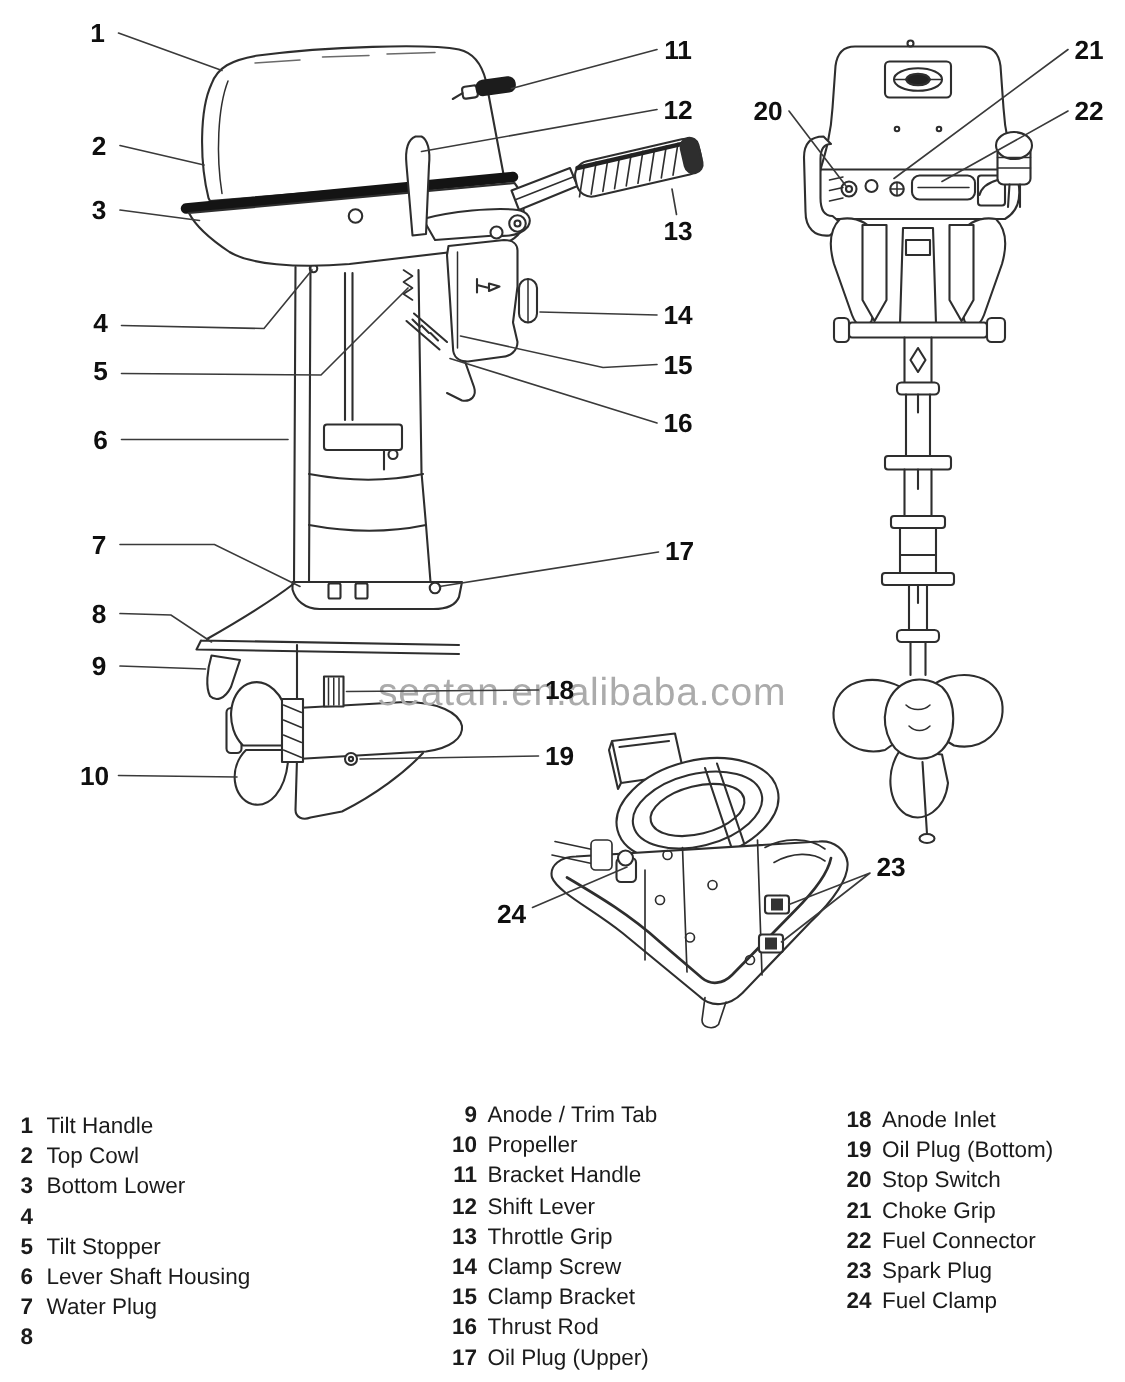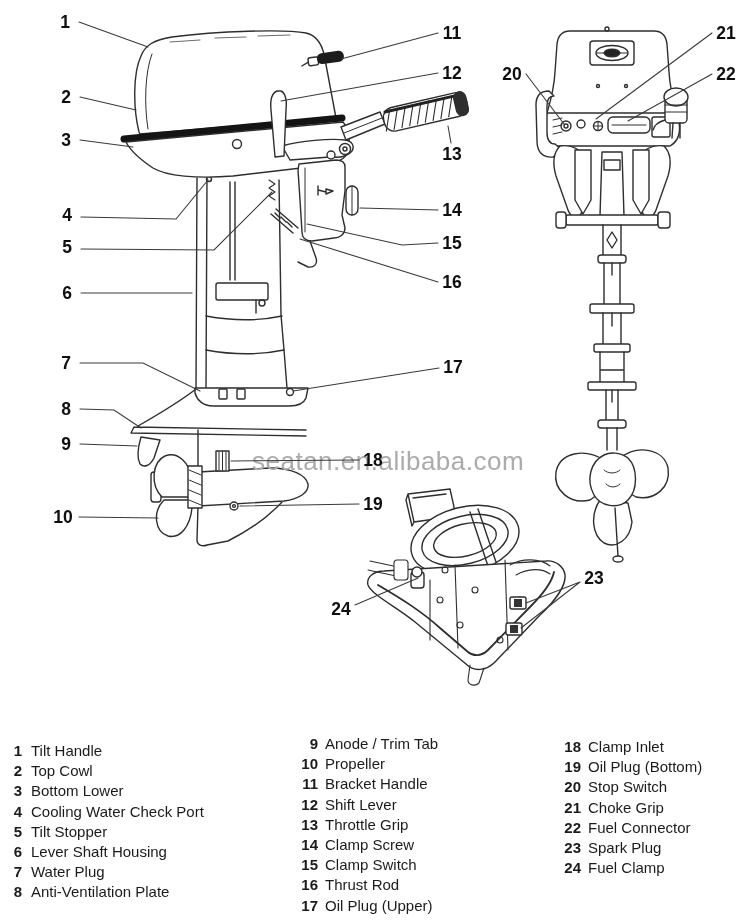--- a/index.html
+++ b/index.html
@@ -293,37 +293,35 @@
   <div class="legend-row">
       <span class="legend-num">2</span>
       <span>Top Cowl</span>
     </div>
   <div class="legend-row">
       <span class="legend-num">3</span>
       <span>Bottom Lower</span>
     </div>
   <div class="legend-row">
       <span class="legend-num">4</span>
-      <span>Cooling Water Check Port</span>
     </div>
   <div class="legend-row">
       <span class="legend-num">5</span>
       <span>Tilt Stopper</span>
     </div>
   <div class="legend-row">
       <span class="legend-num">6</span>
       <span>Lever Shaft Housing</span>
     </div>
   <div class="legend-row">
       <span class="legend-num">7</span>
       <span>Water Plug</span>
     </div>
   <div class="legend-row">
       <span class="legend-num">8</span>
-      <span>Anti-Ventilation Plate</span>
     </div>
 </div>
 
 <div class="legend-col col2">
   <div class="legend-row">
       <span class="legend-num">9</span>
       <span>Anode / Trim Tab</span>
     </div>
   <div class="legend-row">
       <span class="legend-num">10</span>
@@ -340,36 +338,36 @@
   <div class="legend-row">
       <span class="legend-num">13</span>
       <span>Throttle Grip</span>
     </div>
   <div class="legend-row">
       <span class="legend-num">14</span>
       <span>Clamp Screw</span>
     </div>
   <div class="legend-row">
       <span class="legend-num">15</span>
-      <span>Clamp Switch</span>
+      <span>Clamp Bracket</span>
     </div>
   <div class="legend-row">
       <span class="legend-num">16</span>
       <span>Thrust Rod</span>
     </div>
   <div class="legend-row">
       <span class="legend-num">17</span>
       <span>Oil Plug (Upper)</span>
     </div>
 </div>
 
 <div class="legend-col col3">
   <div class="legend-row">
       <span class="legend-num">18</span>
-      <span>Clamp Inlet</span>
+      <span>Anode Inlet</span>
     </div>
   <div class="legend-row">
       <span class="legend-num">19</span>
       <span>Oil Plug (Bottom)</span>
     </div>
   <div class="legend-row">
       <span class="legend-num">20</span>
       <span>Stop Switch</span>
     </div>
   <div class="legend-row">

